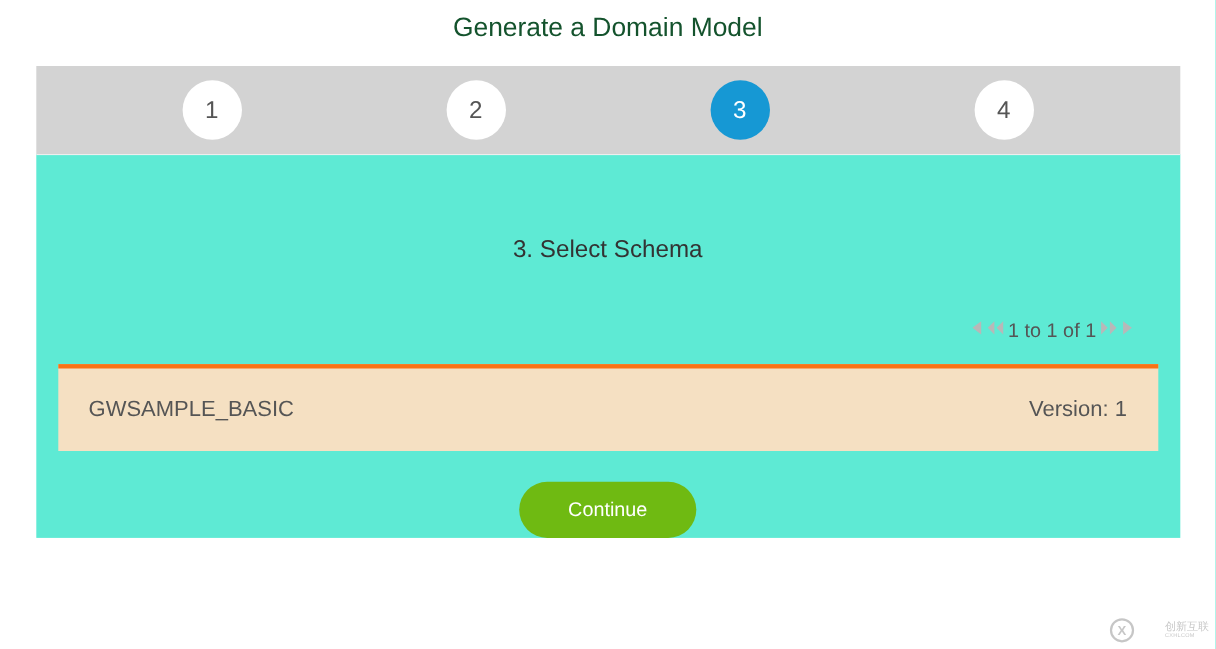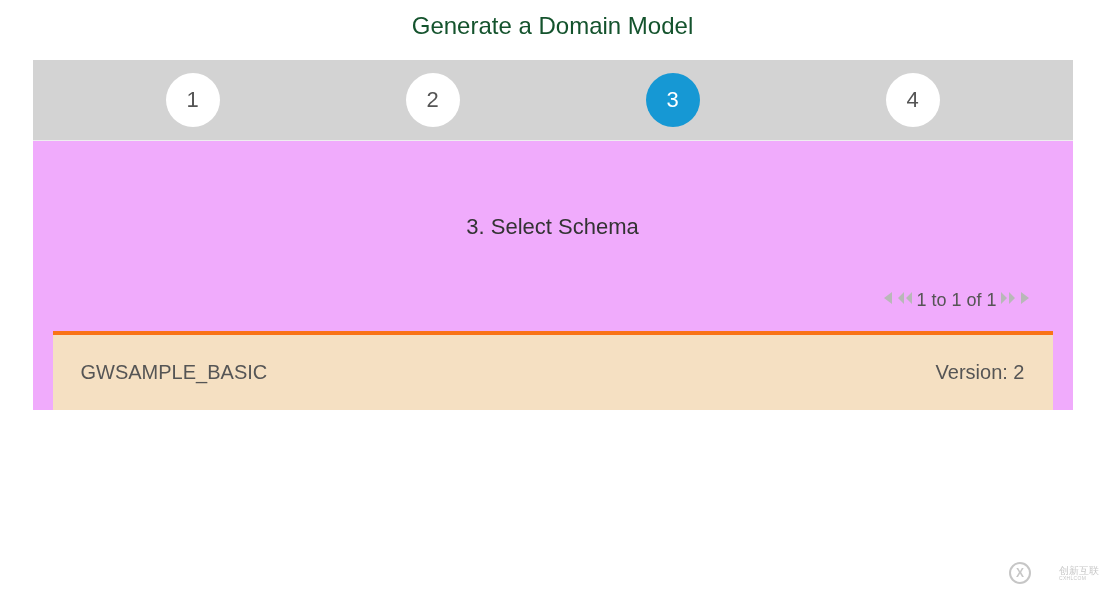--- a/index.html
+++ b/index.html
@@ -44,21 +44,21 @@
       justify-content: center;
       font-size: 22px;
       color: #555;
       cursor: pointer;
     }
     .step-circle.active {
       background: #1698d4;
       color: #ffffff;
     }
     .content-area {
-      background: #f0abfc;
+      background: #5eead4;
       padding: 5px 0 0 0;
       border-top: 1px solid #eee;
     }
     .step-heading {
       text-align: center;
       font-size: 22px;
       color: #333;
       margin: 68px 0 50px 0;
       font-weight: normal;
     }
@@ -180,23 +180,26 @@
       </span>
       <span class="pager-btn">
         <svg width="14" height="16" viewBox="0 0 14 16">
             <path d="M12 2v12M2 2l8 6-8 6z" fill="#b8b8b8"></path>
           </svg>
       </span>
     </div>
 
     <div class="schema-row">
       <span class="schema-name">GWSAMPLE_BASIC</span>
-      <span class="schema-version">Version: 2</span>
+      <span class="schema-version">Version: 1</span>
     </div>
 
+    <div class="continue-wrap">
+      <button class="continue-btn">Continue</button>
+    </div>
 
   </div>
 </div>
 
 <div class="watermark">
   <div class="watermark-logo">X</div>
   <div class="watermark-text">
     <div>创新互联</div>
     <div class="watermark-sub">CXHLCOM</div>
   </div>

